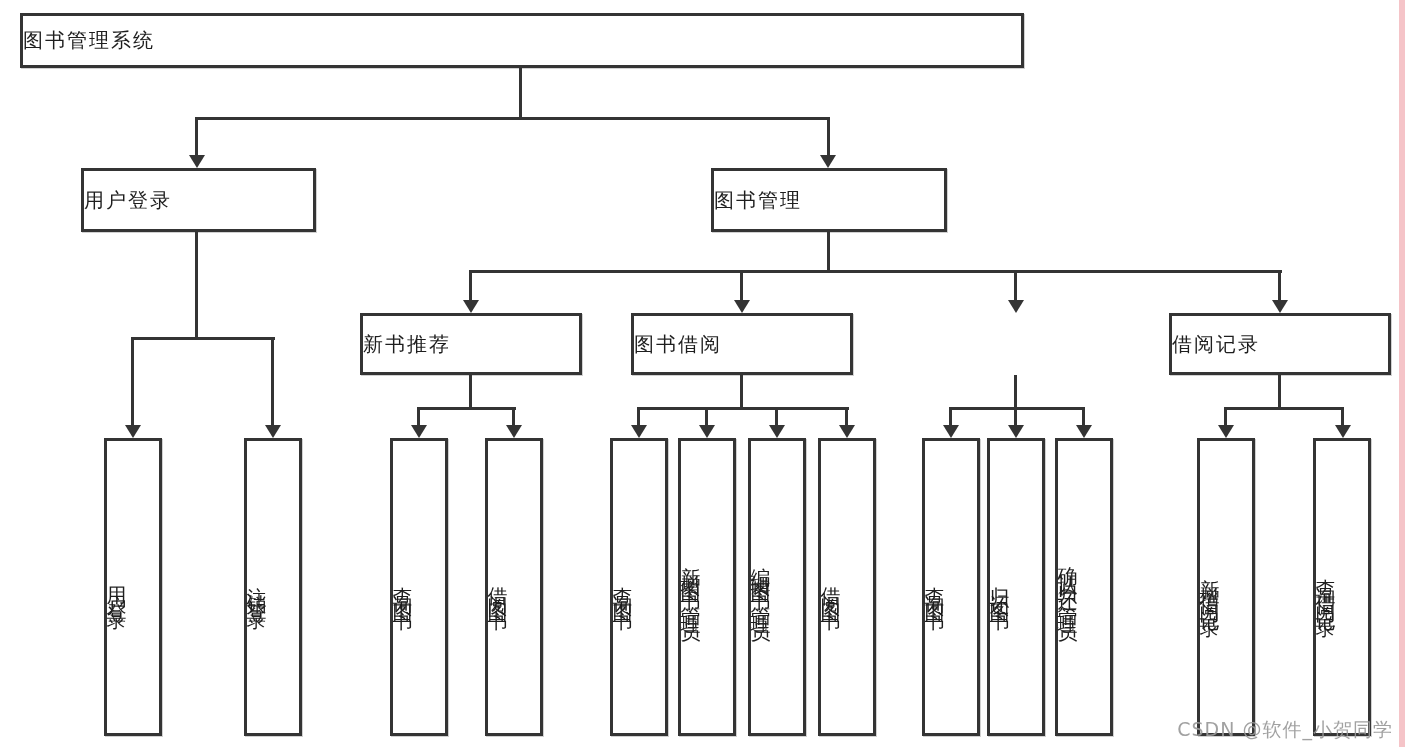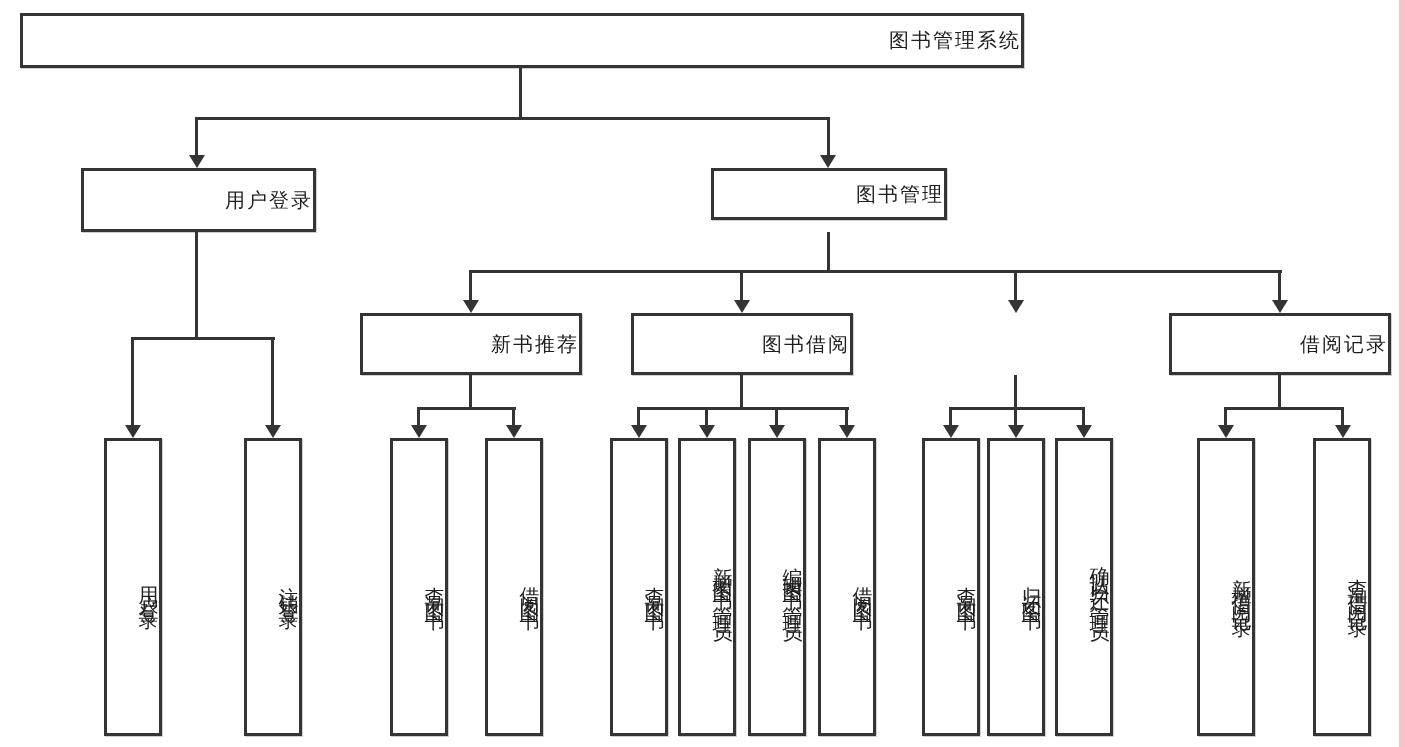--- a/index.html
+++ b/index.html
@@ -1,19 +1,19 @@
 <!DOCTYPE html>
 <html><head>
 <meta charset="utf-8">
 <style>
   html,body{margin:0;padding:0;background:#ffffff;}
   body{font-family:"DejaVu Sans","Liberation Sans",sans-serif;}
   .stage{position:relative;width:1405px;height:747px;background:#ffffff;overflow:hidden;}
   .box{position:absolute;background:#ffffff;border:3px solid #343434;box-sizing:border-box;
-       display:flex;align-items:center;justify-content:flex-end;color:#1e1e1e;
+       display:flex;align-items:center;justify-content:flex-start;color:#1e1e1e;
        box-shadow:1px 1px 0 rgba(0,0,0,0.18);}
   .box.h span{font-size:20px;letter-spacing:2px;white-space:nowrap;}
   .box.v span{writing-mode:vertical-rl;text-orientation:upright;font-size:20px;letter-spacing:8px;line-height:1;}
   .hline,.vline{position:absolute;background:#343434;}
   .arrow{position:absolute;width:0;height:0;border-left:8px solid transparent;
          border-right:8px solid transparent;border-top:13px solid #343434;}
   .watermark{position:absolute;right:12px;bottom:4px;font-size:19px;color:rgba(153,153,153,0.92);
              letter-spacing:1px;z-index:5;white-space:nowrap;}
   .accent-strip{position:absolute;right:0;top:0;width:6px;height:747px;background:#f5c4c8;z-index:6;}
 </style>
@@ -29,21 +29,21 @@
   <div class="vline" style="left:519px;top:68px;width:3px;height:49px;"></div>
   <div class="hline" style="left:196px;top:117px;width:634px;height:3px;"></div>
   <div class="vline" style="left:195px;top:117px;width:3px;height:39px;"></div>
   <div class="arrow" style="left:189px;top:155px;"></div>
   <div class="vline" style="left:827px;top:117px;width:3px;height:39px;"></div>
   <div class="arrow" style="left:820px;top:155px;"></div>
 
   <div class="box h" style="left:81px;top:168px;width:235px;height:64px;">
     <span>用户登录</span>
   </div>
-  <div class="box h" style="left:711px;top:168px;width:236px;height:52px;">
+  <div class="box h" style="left:711px;top:168px;width:236px;height:64px;">
     <span>图书管理</span>
   </div>
 
   <div class="vline" style="left:195px;top:232px;width:3px;height:105px;"></div>
   <div class="hline" style="left:131px;top:337px;width:144px;height:3px;"></div>
   <div class="vline" style="left:131px;top:337px;width:3px;height:88px;"></div>
   <div class="arrow" style="left:125px;top:425px;"></div>
   <div class="vline" style="left:271px;top:337px;width:3px;height:88px;"></div>
   <div class="arrow" style="left:265px;top:425px;"></div>
 
@@ -139,15 +139,16 @@
     <span>确认归还（管理员）</span>
   </div>
 
   <div class="box v" style="left:1197px;top:438px;width:58px;height:298px;">
     <span>新增借阅记录</span>
   </div>
   <div class="box v" style="left:1313px;top:438px;width:58px;height:298px;">
     <span>查询借阅记录</span>
   </div>
 
+  <div class="watermark">CSDN @软件_小贺同学</div>
   <div class="accent-strip"></div>
 
 </div>
 
 </body></html>

